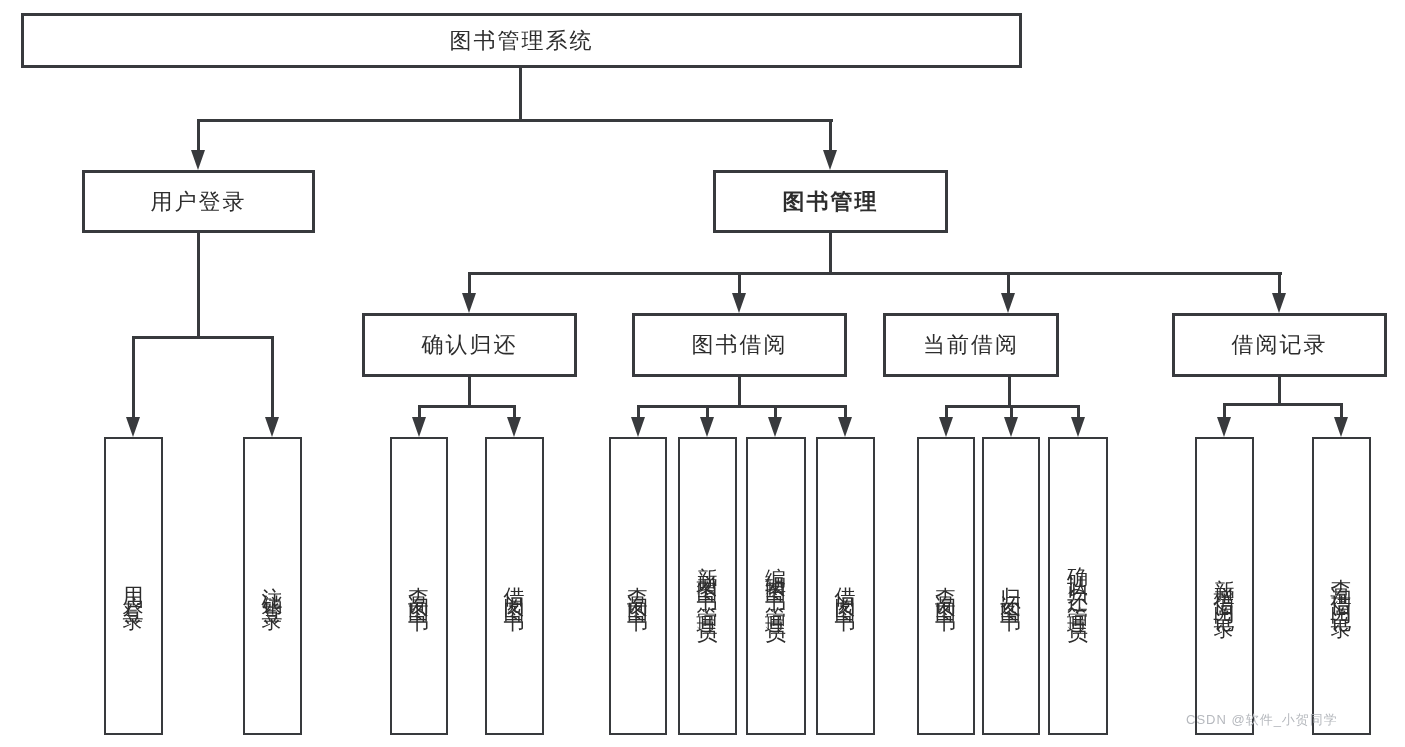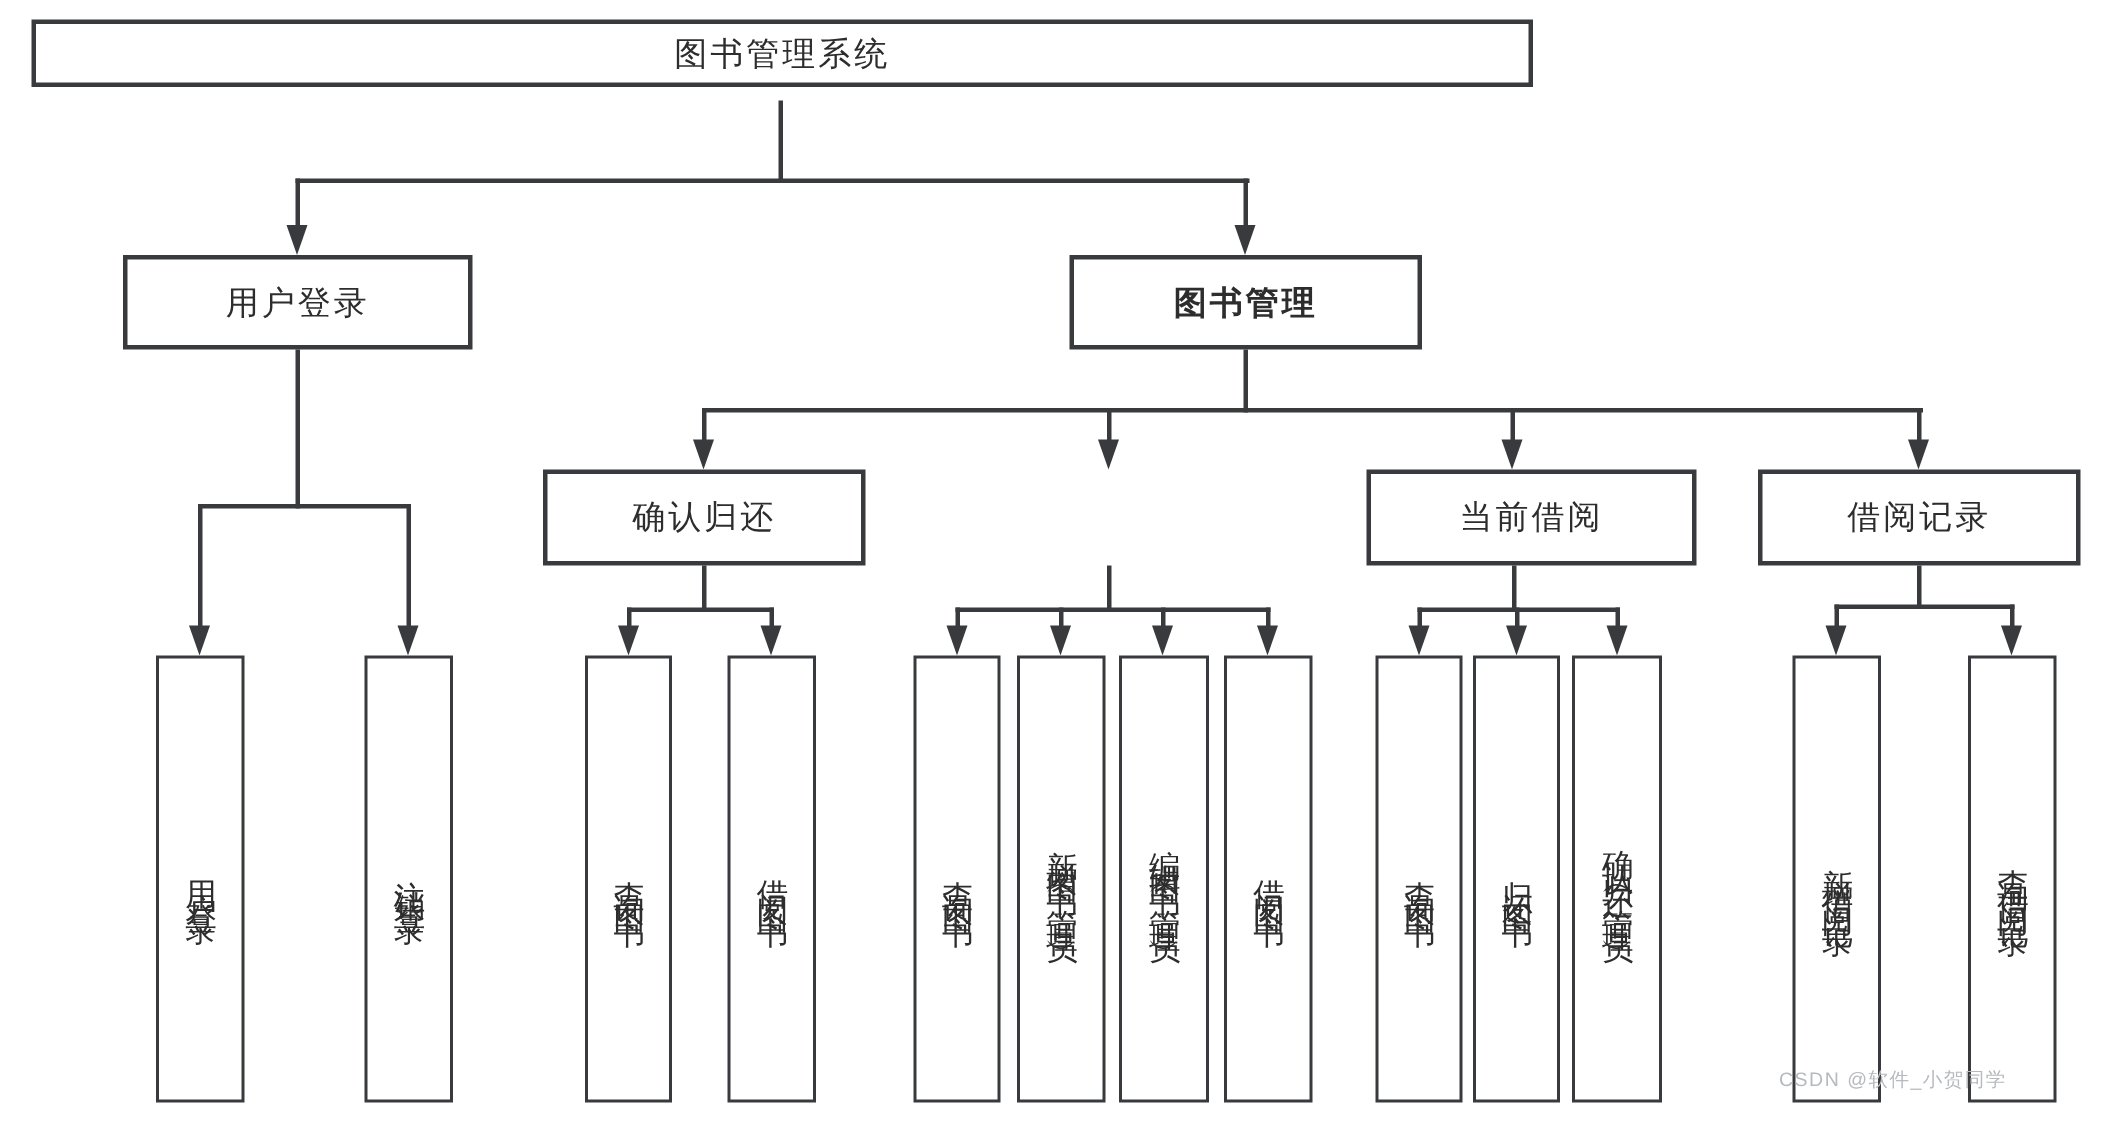--- a/index.html
+++ b/index.html
@@ -47,21 +47,21 @@
     color:#b6b9be;
     letter-spacing:1px;
     white-space:nowrap;
   }
 </style>
 </head>
 <body>
 
 <div class="canvas">
 
-  <div class="box" style="left:21px;top:13px;width:1001px;height:45px;">图书管理系统</div>
+  <div class="box" style="left:21px;top:13px;width:1001px;height:55px;">图书管理系统</div>
 
   <div class="vl" style="left:519px;top:67px;height:53px;"></div>
   <div class="hl" style="left:197px;top:119px;width:636px;"></div>
   <div class="vl" style="left:197px;top:119px;height:33px;"></div>
   <div class="ar" style="left:191px;top:150px;"></div>
   <div class="vl" style="left:829px;top:119px;height:33px;"></div>
   <div class="ar" style="left:823px;top:150px;"></div>
 
   <div class="box" style="left:82px;top:170px;width:233px;height:63px;">用户登录</div>
   <div class="box" style="left:713px;top:170px;width:235px;height:63px;font-weight:bold;">图书管理</div>
@@ -78,21 +78,22 @@
   <div class="vl" style="left:468px;top:272px;height:24px;"></div>
   <div class="ar" style="left:462px;top:293px;"></div>
   <div class="vl" style="left:738px;top:272px;height:24px;"></div>
   <div class="ar" style="left:732px;top:293px;"></div>
   <div class="vl" style="left:1007px;top:272px;height:24px;"></div>
   <div class="ar" style="left:1001px;top:293px;"></div>
   <div class="vl" style="left:1278px;top:272px;height:24px;"></div>
   <div class="ar" style="left:1272px;top:293px;"></div>
 
   <div class="box" style="left:362px;top:313px;width:215px;height:64px;">确认归还</div>
-  <div class="box" style="left:911px;top:313px;width:220px;height:64px;">当前借阅</div>
+  <div class="box" style="left:632px;top:313px;width:215px;height:64px;">图书借阅</div>
+  <div class="box" style="left:883px;top:313px;width:176px;height:64px;">当前借阅</div>
   <div class="box" style="left:1172px;top:313px;width:215px;height:64px;">借阅记录</div>
 
   <div class="vl" style="left:468px;top:377px;height:31px;"></div>
   <div class="hl" style="left:418px;top:405px;width:98px;"></div>
   <div class="vl" style="left:418px;top:405px;height:14px;"></div>
   <div class="ar" style="left:412px;top:417px;"></div>
   <div class="vl" style="left:513px;top:405px;height:14px;"></div>
   <div class="ar" style="left:507px;top:417px;"></div>
 
   <div class="vl" style="left:738px;top:377px;height:31px;"></div>

